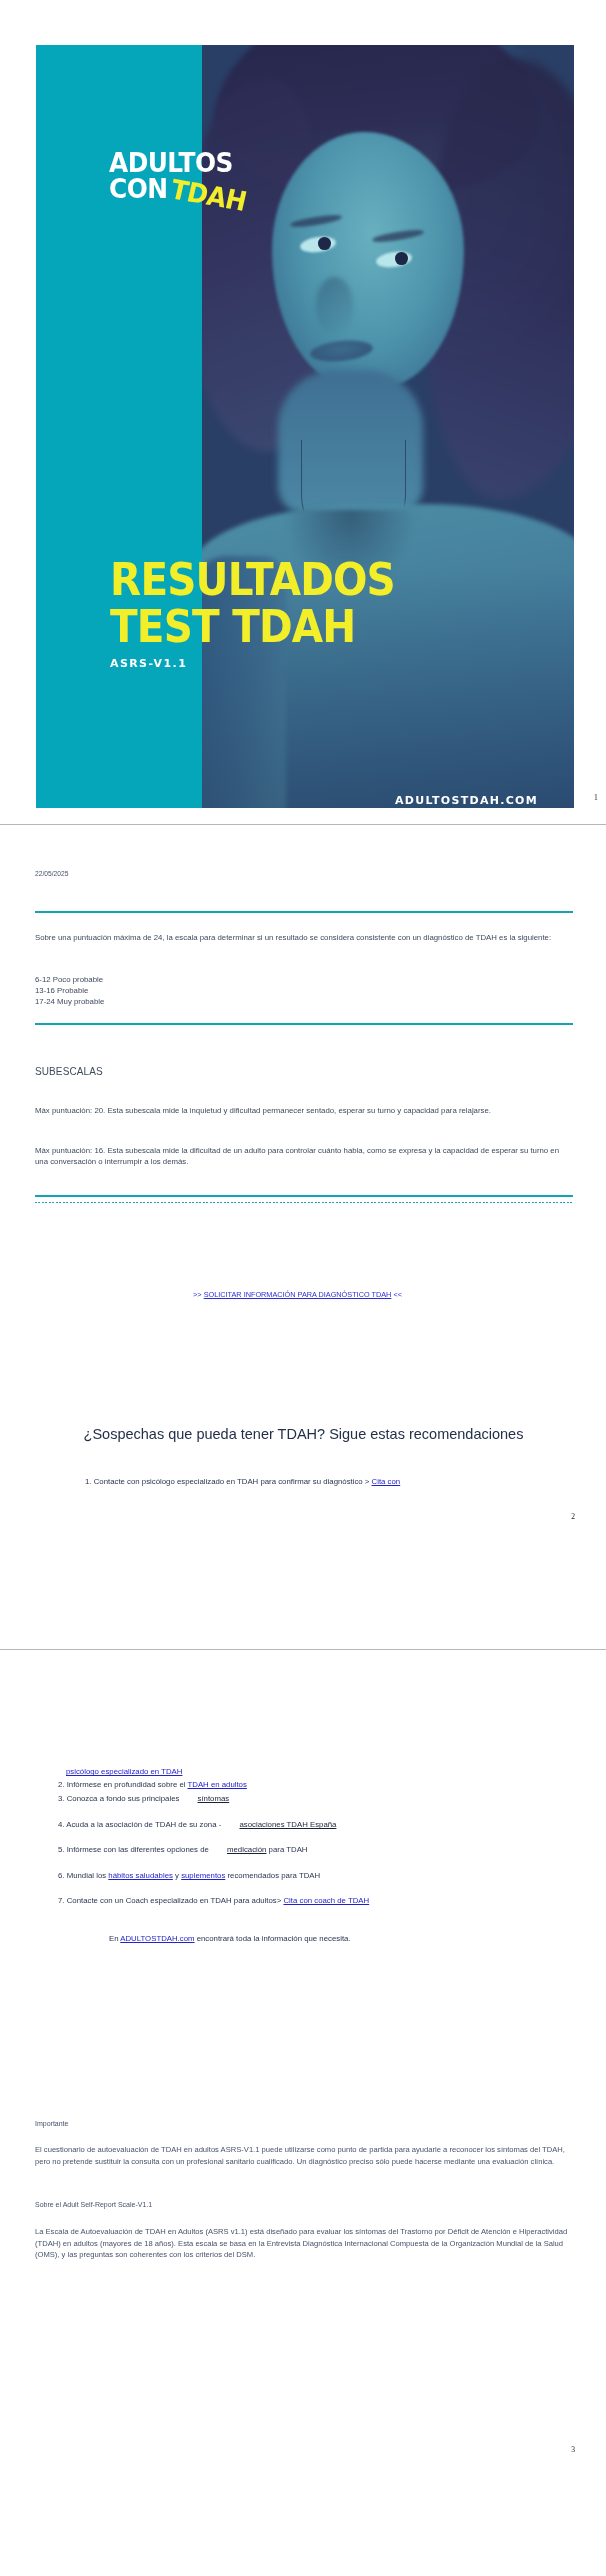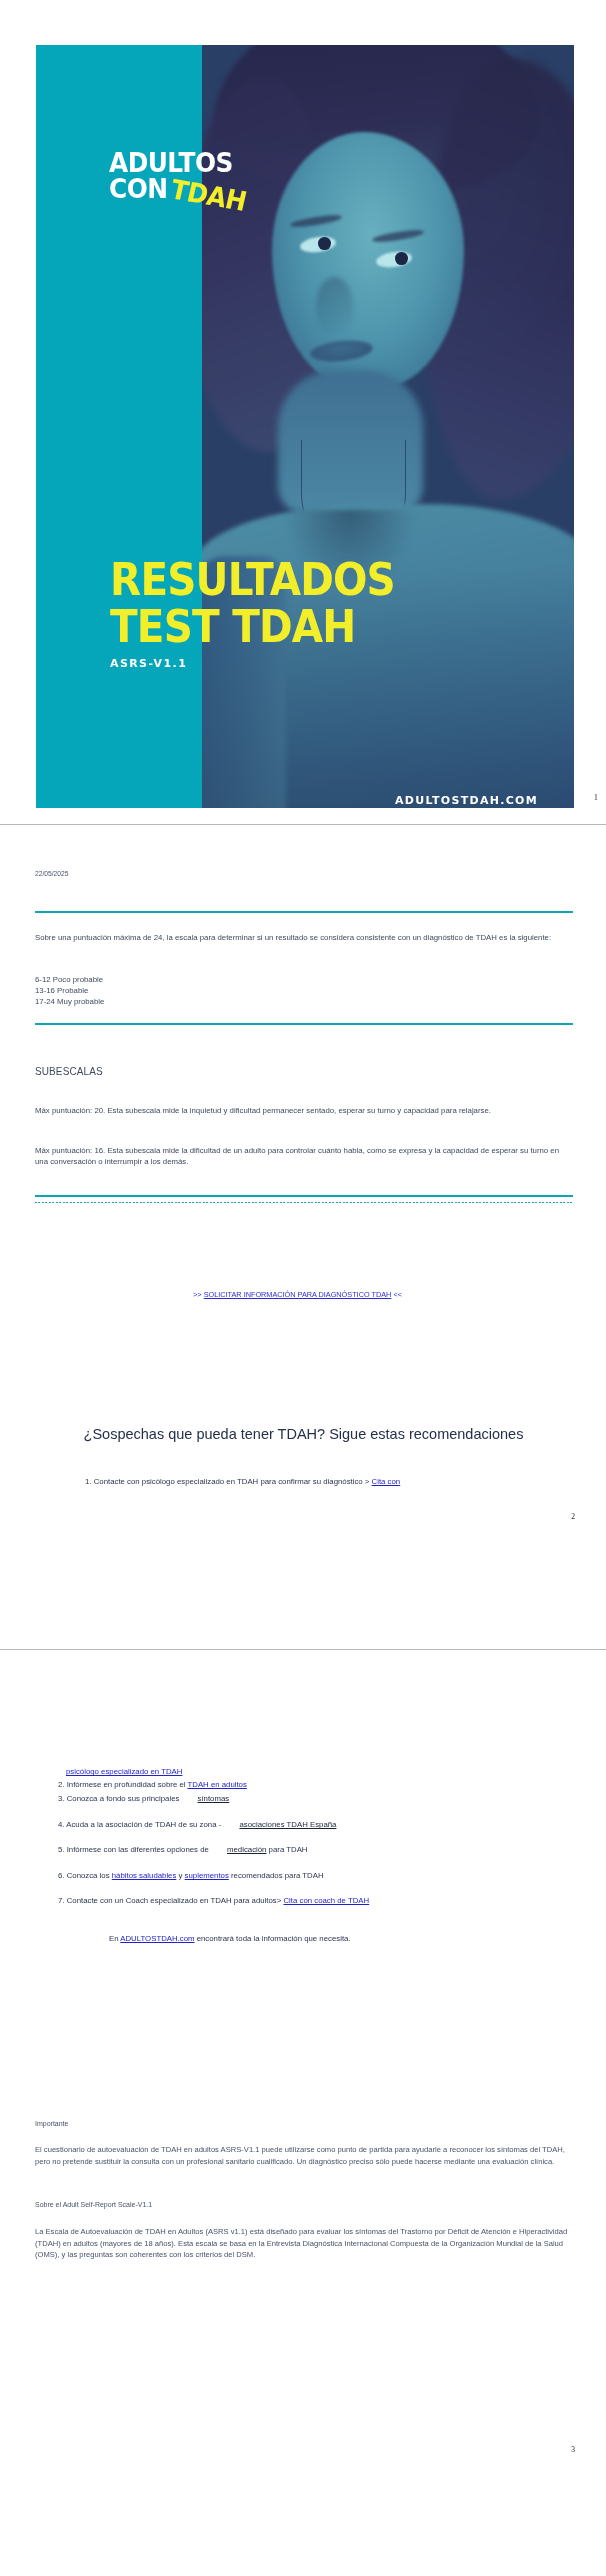--- a/index.html
+++ b/index.html
@@ -489,21 +489,21 @@
       <span>Acuda a la asociación de TDAH de su zona - </span><span class="inline-link dark">asociaciones TDAH España</span>
     </div>
 
     <div class="list-item" style="left:58px; top:195px;">
       <span>5.</span>
       <span>Infórmese con las diferentes opciones de </span><span class="inline-link dark">medicación</span><span> para TDAH</span>
     </div>
 
     <div class="list-item" style="left:58px; top:221px;">
       <span>6.</span>
-      <span>Conozca los </span><a href="#">hábitos saludables</a><span> y </span><a href="#">suplementos</a><span> recomendados para TDAH</span>
+      <span>Mundial los </span><a href="#">hábitos saludables</a><span> y </span><a href="#">suplementos</a><span> recomendados para TDAH</span>
     </div>
 
     <div class="list-item" style="left:58px; top:246px;">
       <span>7.</span>
       <span>Contacte con un Coach especializado en TDAH para adultos&gt; </span><a href="#">Cita con coach de TDAH</a>
     </div>
 
     <div class="list-item" style="left:109px; top:284px;">
       <span>En </span><a href="#">ADULTOSTDAH.com</a><span> encontrará toda la información que necesita.</span>
     </div>

